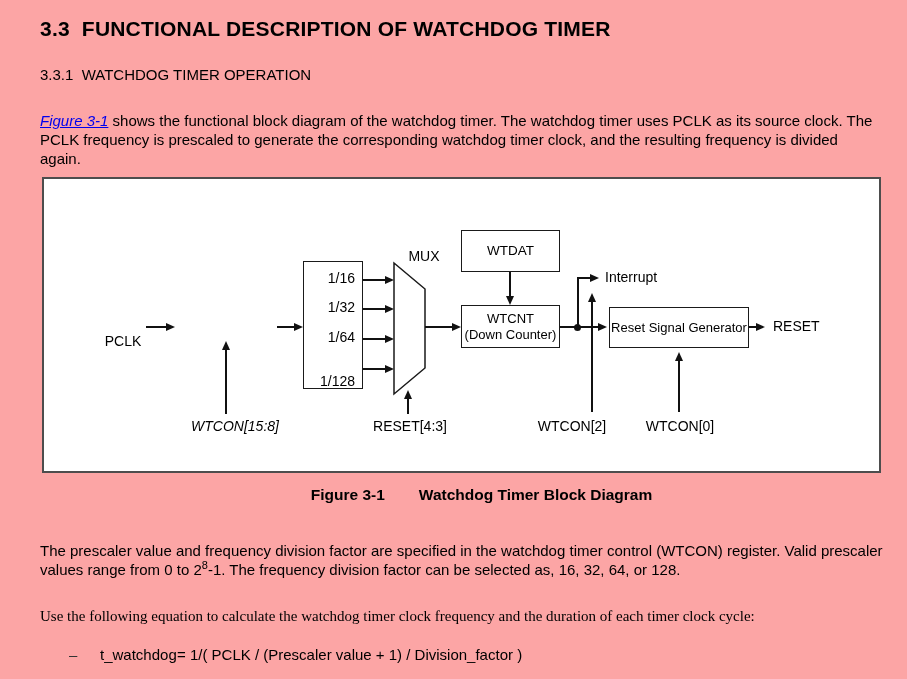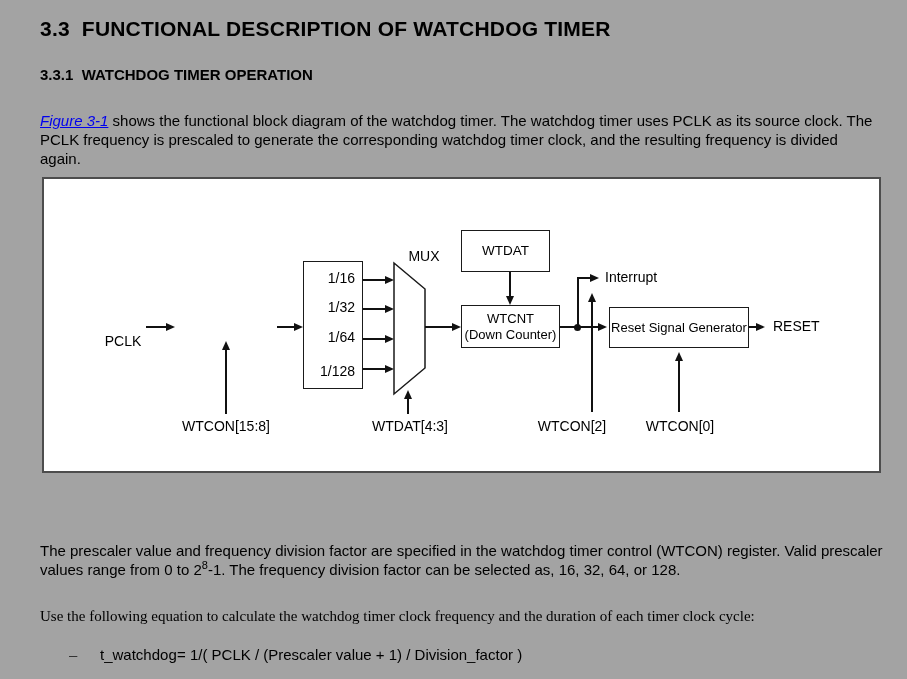--- a/index.html
+++ b/index.html
@@ -1,19 +1,19 @@
 <!DOCTYPE html>
 <html><head>
 <meta charset="utf-8">
 <style>
   html,body{margin:0;padding:0;background:#fff;}
-  .page{position:relative;width:907px;height:679px;background:#a3a3a3;overflow:hidden;
+  .page{position:relative;width:907px;height:679px;background:#fca5a5;overflow:hidden;
         font-family:"Liberation Sans","DejaVu Sans",sans-serif;color:#000;}
   .h1{position:absolute;left:40px;top:17px;font-size:21px;font-weight:bold;white-space:pre;letter-spacing:0.2px;}
-  .h2{position:absolute;left:40px;top:66px;font-size:15px;font-weight:bold;white-space:pre;}
+  .h2{position:absolute;left:40px;top:66px;font-size:15px;font-weight:normal;white-space:pre;}
   .body{position:absolute;left:40px;font-size:15px;line-height:19px;}
   .p1{top:96px;width:838px;}
   .p2{top:529px;width:845px;margin-top:12px;}
   .p3{top:592px;width:845px;font-family:Liberation Serif, serif;}
   .doclink{color:#0000EE;font-style:italic;text-decoration:underline;cursor:pointer;}
   sup{font-size:11px;line-height:0;}
   .caption{position:absolute;left:62px;top:486px;width:839px;text-align:center;
            font-size:15.5px;font-weight:bold;}
   .cap-label{margin-right:34px;}
   .equation{position:absolute;left:40px;top:646px;width:845px;height:20px;font-size:15px;}
@@ -57,39 +57,39 @@
     <div class="hl" style="left:102px;top:147px;width:20px;"></div>
     <div class="ar" style="left:122px;top:144px;"></div>
 
     <div class="hl" style="left:233px;top:147px;width:17px;"></div>
     <div class="ar" style="left:250px;top:144px;"></div>
 
     <div class="box" style="left:259px;top:82px;width:60px;height:128px;">
       <span class="tap" style="top:9px;">1/16</span>
       <span class="tap" style="top:38px;">1/32</span>
       <span class="tap" style="top:68px;">1/64</span>
-      <span class="tap" style="top:102px;margin-left:24px;">1/128</span>
+      <span class="tap" style="top:112px;margin-left:24px;">1/128</span>
     </div>
     <div class="hl" style="left:319px;top:100px;width:22px;"></div>
     <div class="ar" style="left:341px;top:97px;"></div>
     <div class="hl" style="left:319px;top:129px;width:22px;"></div>
     <div class="ar" style="left:341px;top:126px;"></div>
     <div class="hl" style="left:319px;top:159px;width:22px;"></div>
     <div class="ar" style="left:341px;top:156px;"></div>
     <div class="hl" style="left:319px;top:189px;width:22px;"></div>
     <div class="ar" style="left:341px;top:186px;"></div>
 
     <svg class="muxsvg" width="36" height="136" viewBox="0 0 36 136">
       <polygon points="2,2 33,28 33,107 2,133" fill="#ffffff" stroke="#1a1a1a" stroke-width="1.5"></polygon>
     </svg>
     <div class="dlabel ctr" style="left:358px;top:70px;width:44px;">MUX</div>
     <div class="hl" style="left:381px;top:147px;width:27px;"></div>
     <div class="ar" style="left:408px;top:144px;"></div>
 
-    <div class="box" style="left:417px;top:51px;width:89px;height:42px;">
+    <div class="box" style="left:417px;top:51px;width:99px;height:42px;">
       <span>WTDAT</span>
     </div>
     <div class="vl" style="left:465px;top:93px;height:24px;"></div>
     <div class="ad" style="left:462px;top:117px;"></div>
 
     <div class="box" style="left:417px;top:126px;width:99px;height:43px;font-size:13px;line-height:15.5px;">
       <span>WTCNT</span>
       <span>(Down Counter)</span>
     </div>
     <div class="hl" style="left:516px;top:147px;width:38px;"></div>
@@ -113,26 +113,29 @@
 
     <div class="vl" style="left:634px;top:182px;height:51px;"></div>
     <div class="au" style="left:631px;top:173px;"></div>
 
     <div class="vl" style="left:181px;top:171px;height:64px;"></div>
     <div class="au" style="left:178px;top:162px;"></div>
 
     <div class="vl" style="left:363px;top:220px;height:15px;"></div>
     <div class="au" style="left:360px;top:211px;"></div>
 
-    <div class="dlabel ctr" style="left:132px;top:240px;width:100px;">WTCON[15:8]</div>
-    <div class="dlabel ctr" style="left:316px;top:240px;width:100px;">WTDAT[4:3]</div>
+    <div class="dlabel ctr" style="left:141px;top:240px;width:100px;font-style:italic;">WTCON[15:8]</div>
+    <div class="dlabel ctr" style="left:316px;top:240px;width:100px;">RESET[4:3]</div>
     <div class="dlabel ctr" style="left:478px;top:240px;width:100px;">WTCON[2]</div>
     <div class="dlabel ctr" style="left:586px;top:240px;width:100px;">WTCON[0]</div>
   </div>
 
+  <div class="caption">
+    <span class="cap-label">Figure 3-1</span><span>Watchdog Timer Block Diagram</span>
+  </div>
 
   <p class="body p2"><span>The prescaler value and frequency division factor are specified in the watchdog timer control (WTCON) register. Valid prescaler values range from 0 to 2</span><sup>8</sup><span>-1. The frequency division factor can be selected as, 16, 32, 64, or 128.</span></p>
 
   <p class="body p3">Use the following equation to calculate the watchdog timer clock frequency and the duration of each timer clock cycle:</p>
 
   <div class="equation">
     <span class="eq-bullet">–</span>
     <span class="eq-lhs">t_watchdog</span>
     <span class="eq-rhs">= 1/( PCLK / (Prescaler value + 1) / Division_factor )</span>
   </div>

